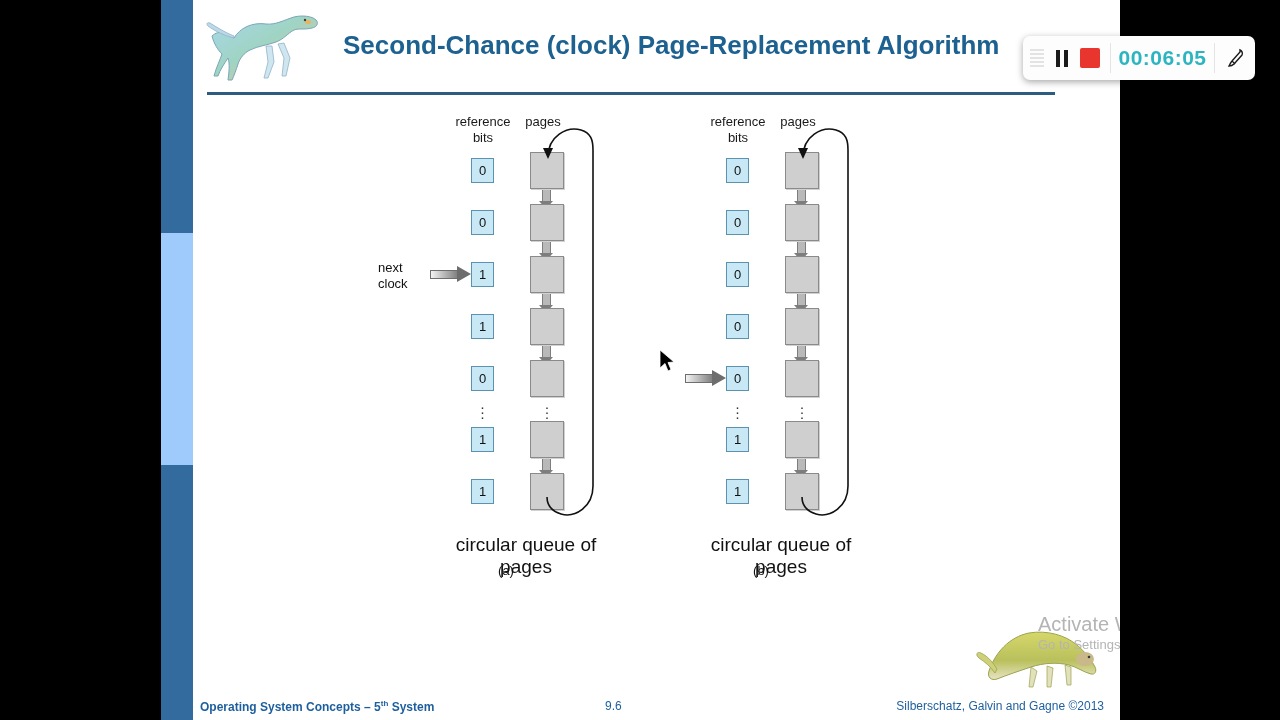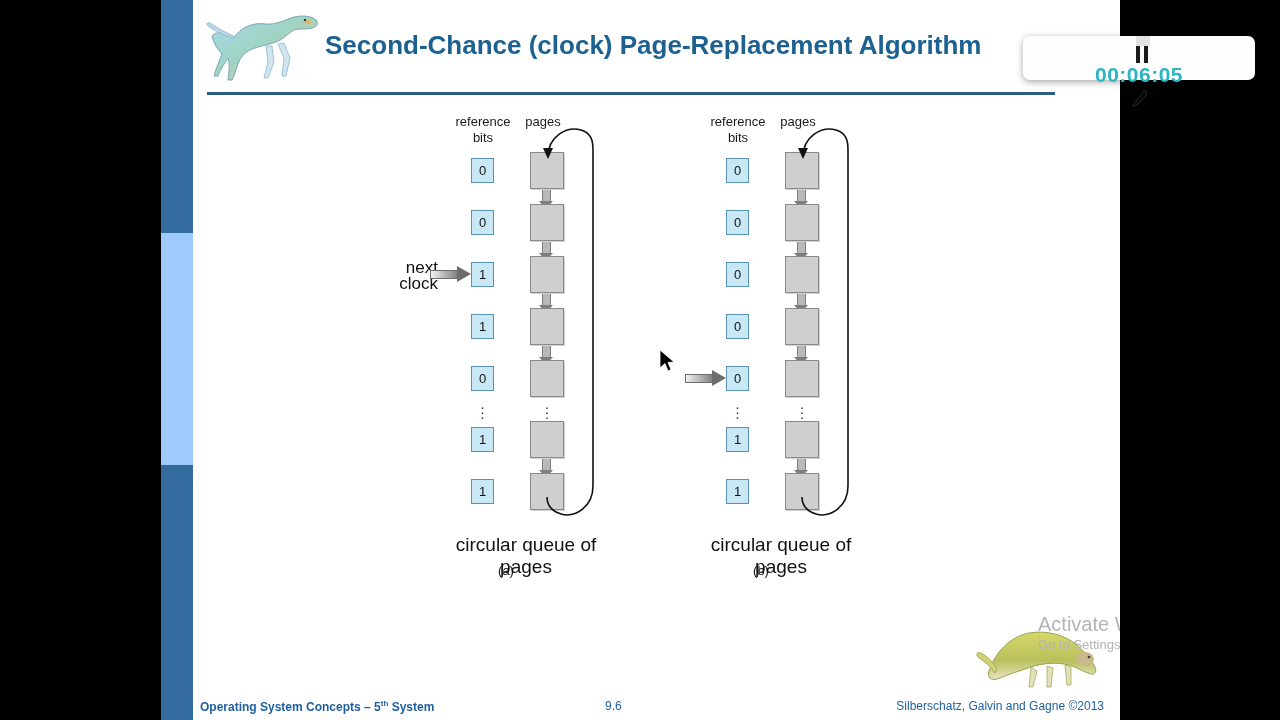--- a/index.html
+++ b/index.html
@@ -13,21 +13,21 @@
                background:#336b9e; }
   .scroll-thumb { position:absolute; left:0; top:233px; width:32px; height:232px;
                   background:#9ecbfb; }
 
   
   .slide { position:absolute; left:193px; top:0; width:927px; height:720px;
            background:#ffffff; overflow:hidden; }
 
   
   .logo-dino { position:absolute; left:11px; top:6px; width:120px; height:85px; }
-  .slide-title { position:absolute; left:132px; top:30px; width:700px;
+  .slide-title { position:absolute; left:150px; top:30px; width:700px;
                  font-size:26px; font-weight:bold; color:#1d6190;
                  letter-spacing:0px; white-space:nowrap; }
   .title-rule { position:absolute; left:14px; top:92px; width:848px; height:3px;
                 background:#2c5c80; }
 
   
   .diagram { position:absolute; left:0; top:104px; width:927px; height:500px; }
 
   .col-label { position:absolute; font-size:13px; color:#1a1a1a; text-align:center;
                line-height:16px; }
@@ -46,21 +46,21 @@
            border-left:7px solid transparent; border-right:7px solid transparent;
            border-top:8px solid #7d7d7d; }
 
   .dots { position:absolute; font-size:15px; color:#333; line-height:5px;
           text-align:center; letter-spacing:0; }
   .dots span { display:block; }
 
   .caption { position:absolute; font-size:19px; color:#111; text-align:center; }
   .subcap  { position:absolute; font-size:13px; color:#111; text-align:center; }
 
-  .victim-label { position:absolute; font-size:17px; color:#111; text-align:right;
+  .victim-label { position:absolute; font-size:13px; color:#111; text-align:left;
                   line-height:16px; }
 
   
   .blockarrow { position:absolute; height:16px; }
   .blockarrow .shaft { position:absolute; left:0; top:4px; width:28px; height:9px;
      background:linear-gradient(to right,#f2f2f2,#7d7d7d); border:1px solid #6e6e6e;
      border-right:none; }
   .blockarrow .head { position:absolute; left:27px; top:0; width:0; height:0;
      border-top:8px solid transparent; border-bottom:8px solid transparent;
      border-left:14px solid #6d6d6d; }
@@ -79,21 +79,21 @@
                color:#b9b9b9; pointer-events:none; }
   .wm-title { font-size:20px; line-height:24px; color:#b4b4b4; }
   .wm-sub   { font-size:13px; line-height:18px; color:#b4b4b4; }
 
   .footer-dino { position:absolute; left:780px; top:613px; width:135px; height:85px; }
 
   
   .recorder { position:absolute; left:1023px; top:36px; width:232px; height:44px;
               background:#fdfdfd; border-radius:7px;
               box-shadow:0 2px 7px rgba(0,0,0,.35);
-              display:flex; align-items:center;flex-direction:column; }
+              display:flex; align-items:center; }
   .rec-grip { width:14px; height:18px; margin-left:7px;
               display:flex; flex-direction:column; justify-content:space-between; }
   .rec-grip i { display:block; height:2px; background:#e3e3e3; }
   .rec-pause { width:24px; height:22px; margin-left:6px;
                display:flex; gap:4px; align-items:center; justify-content:center; }
   .rec-pause i { display:block; width:4px; height:17px; background:#1b1b1b; }
   .rec-stop { width:20px; height:20px; background:#e8362f; margin-left:6px;
               border-radius:2px; }
   .rec-div  { width:1px; height:30px; background:#e4e4e4; margin-left:10px; }
   .rec-time { flex:1; text-align:center; font-size:21px; font-weight:bold;

